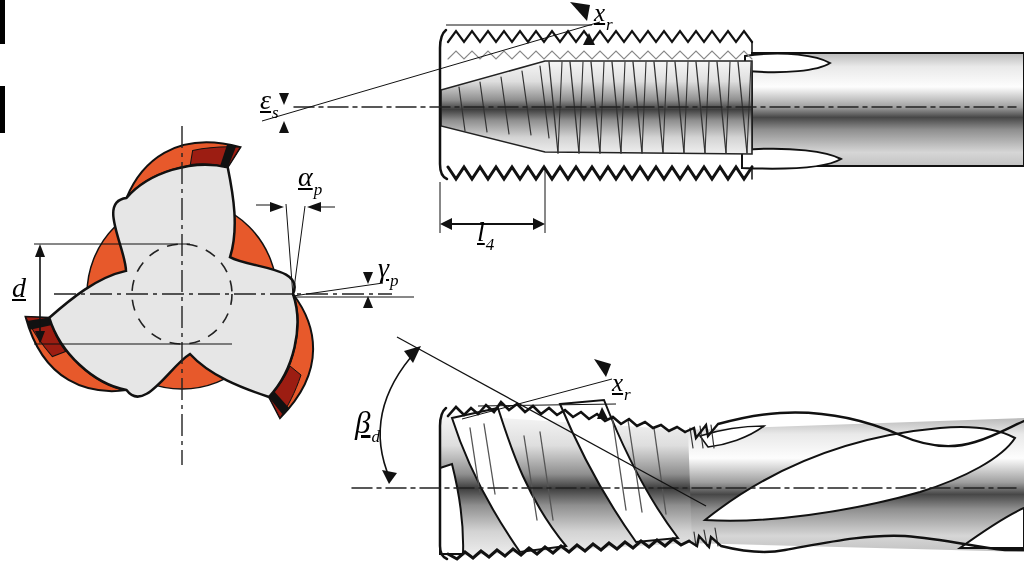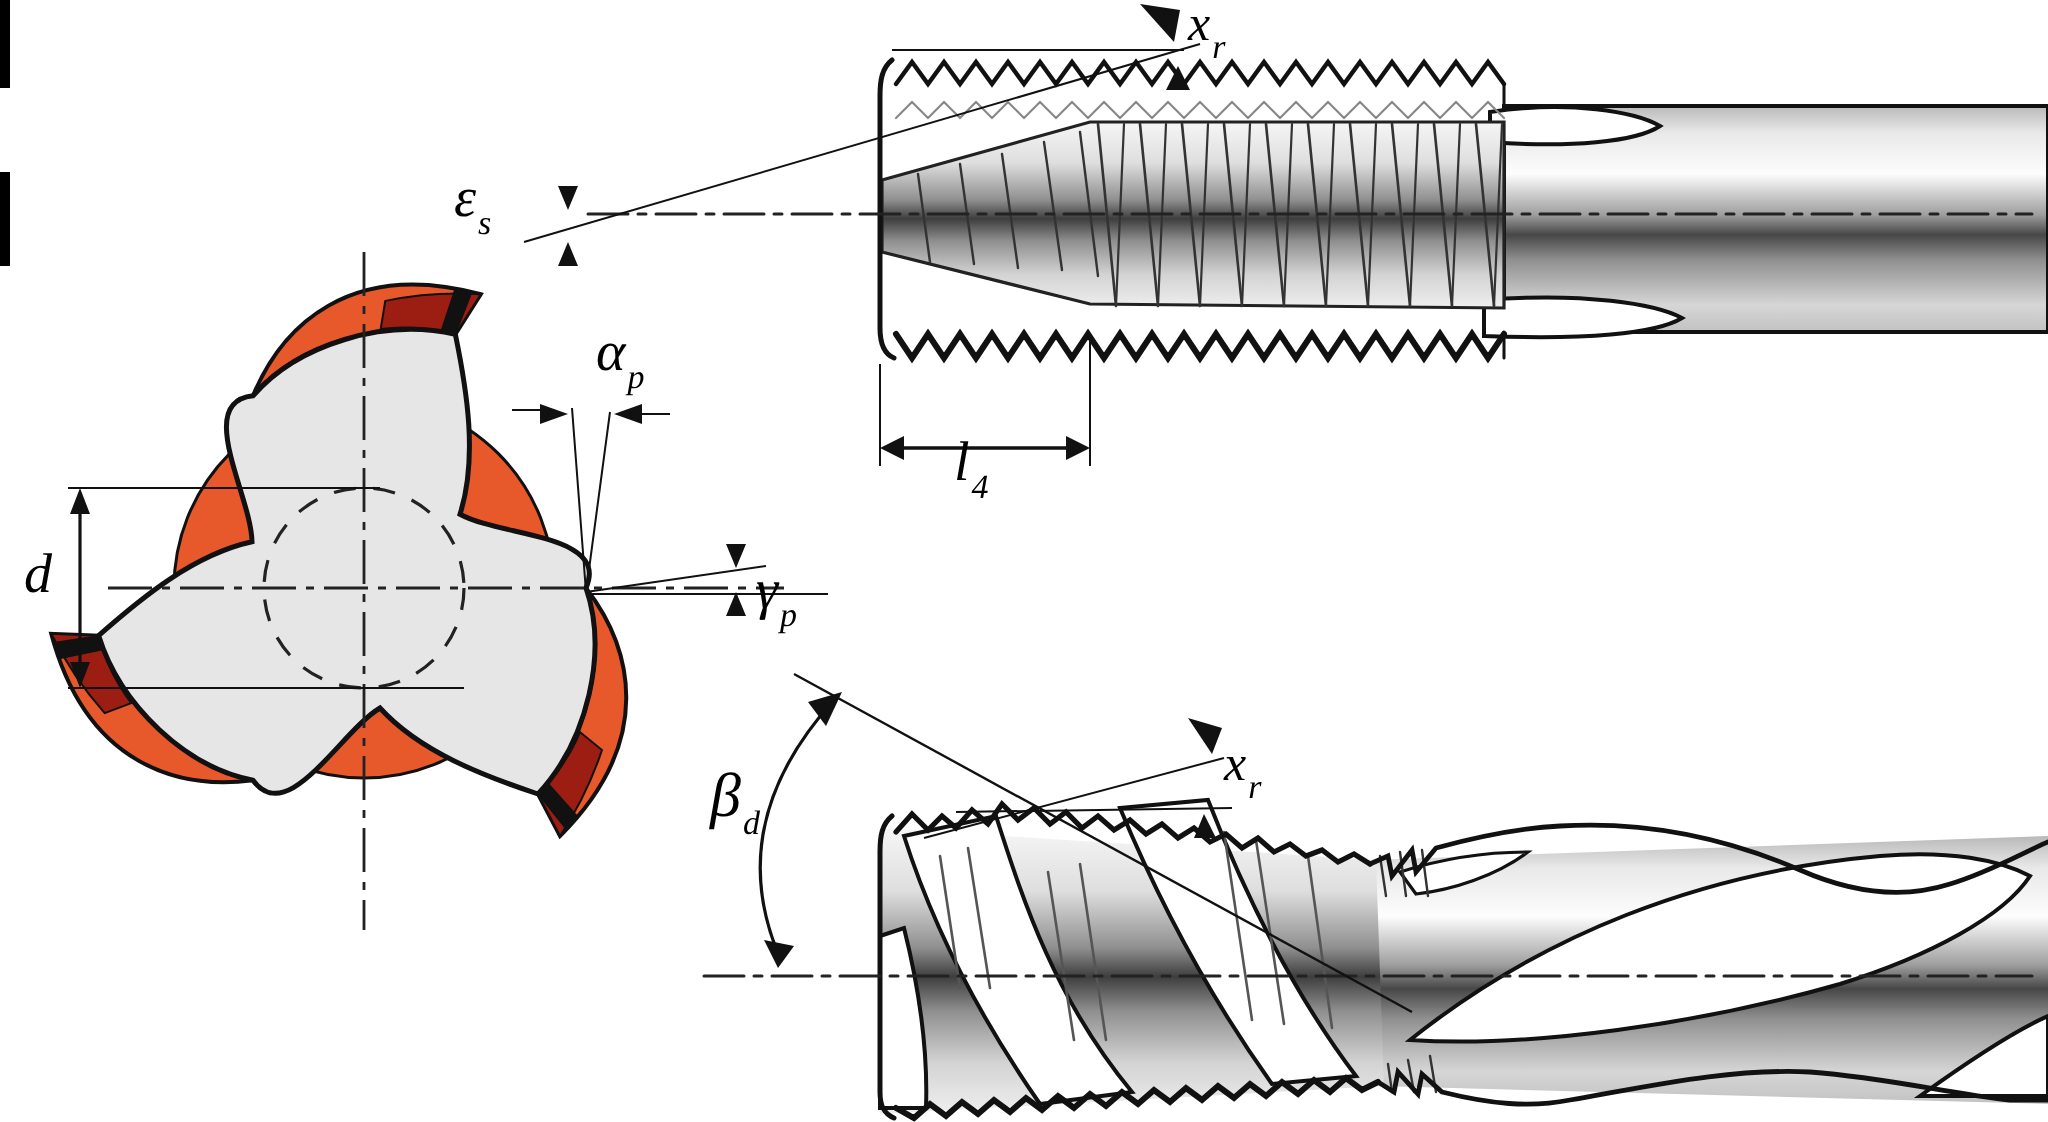--- a/index.html
+++ b/index.html
@@ -1,22 +1,22 @@
 <!DOCTYPE html>
 <html><head>
 <meta charset="utf-8">
 <style>
   html,body{margin:0;padding:0;background:#fff;}
   .canvas{position:relative;width:1024px;height:561px;background:#fff;overflow:hidden;
           font-family:"Liberation Serif",serif;}
   .canvas svg{position:absolute;left:0;top:0;}
   .lbl{position:absolute;line-height:1;color:#000;font-style:italic;
-       font-family:"Liberation Serif",serif;font-size:28px;white-space:nowrap;}
+       font-family:"Liberation Serif",serif;font-size:28px;white-space:nowrap;text-decoration:underline;}
   .lbl .sb{font-size:17px;position:relative;top:9px;left:1px;}
-  .lbl.big{font-size:31px;}
+  .lbl.big{font-size:31px;margin-top:25px;}
   .lbl.small{font-size:25px;}
 </style>
 </head>
 <body>
 
 <div class="canvas">
 <svg width="1024" height="561" viewBox="0 0 1024 561">
   <defs>
     <linearGradient id="bandGrad" x1="0" y1="0" x2="0" y2="1">
       <stop offset="0" stop-color="#f6f6f6"></stop>
@@ -149,19 +149,19 @@
   <g>
     <path d="M293,296 L383,283" stroke="#111" stroke-width="1" fill="none"></path>
     <path d="M293,297 L414,297" stroke="#111" stroke-width="1" fill="none"></path>
     <polygon points="368,284 363,272 373,272" fill="#111"></polygon>
     <polygon points="368,296 363,308 373,308" fill="#111"></polygon>
   </g>
 </svg>
 
 <div class="lbl" style="left:12px;top:274px"><span class="b">d</span></div>
 <div class="lbl" style="left:298px;top:163px"><span class="b">α</span><span class="sb">p</span></div>
-<div class="lbl" style="left:378px;top:282px"><span class="b">γ</span><span class="sb">p</span></div>
-<div class="lbl" style="left:227px;top:86px"><span class="b">ε</span><span class="sb">s</span></div>
+<div class="lbl" style="left:378px;top:254px"><span class="b">γ</span><span class="sb">p</span></div>
+<div class="lbl" style="left:260px;top:86px"><span class="b">ε</span><span class="sb">s</span></div>
 <div class="lbl small" style="left:594px;top:0px"><span class="b">x</span><span class="sb">r</span></div>
 <div class="lbl" style="left:477px;top:218px"><span class="b">l</span><span class="sb">4</span></div>
 <div class="lbl big" style="left:355px;top:382px"><span class="b">β</span><span class="sb">d</span></div>
 <div class="lbl small" style="left:612px;top:370px"><span class="b">x</span><span class="sb">r</span></div>
 </div>
 
 </body></html>

